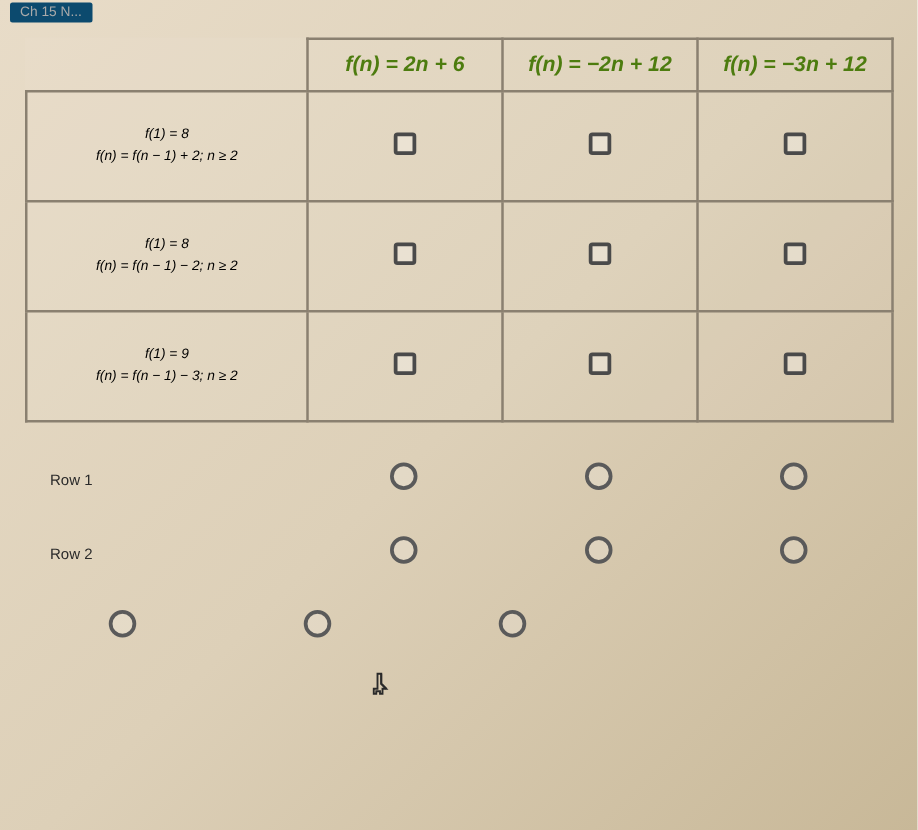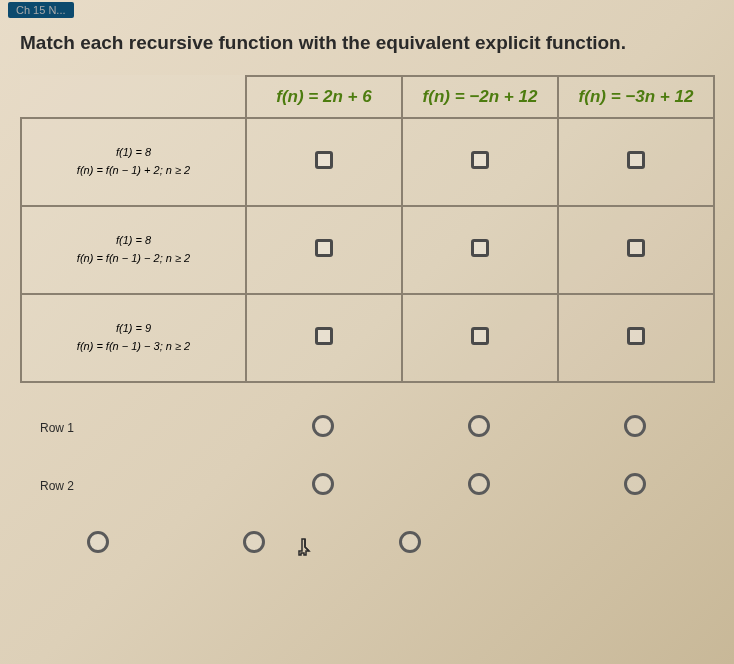--- a/index.html
+++ b/index.html
@@ -134,21 +134,20 @@
     }
   </style>
 </head>
 <body>
 
 
 
 <div class="top-bar">Ch 15 N...</div>
 
 <div class="content">
-  <div class="instruction">Match each recursive function with the equivalent explicit function.</div>
 
   <table class="main-table">
     <tbody>
         <tr>
       <td class="corner-cell"></td>
       <td class="header-cell"><span class="fn">f(n) = 2n + 6</span></td>
       <td class="header-cell"><span class="fn">f(n) = −2n + 12</span></td>
       <td class="header-cell"><span class="fn">f(n) = −3n + 12</span></td>
     </tr>
     <tr>

